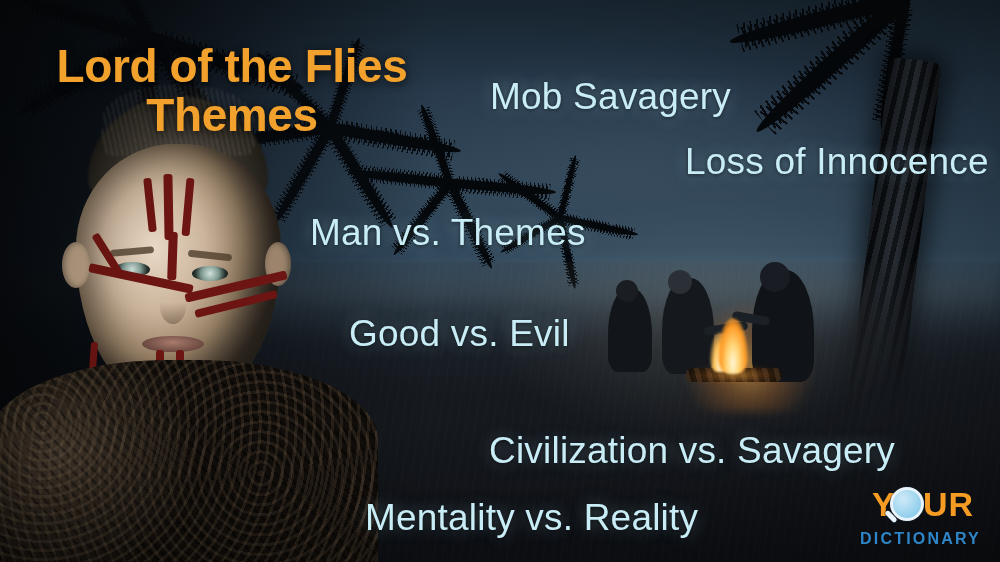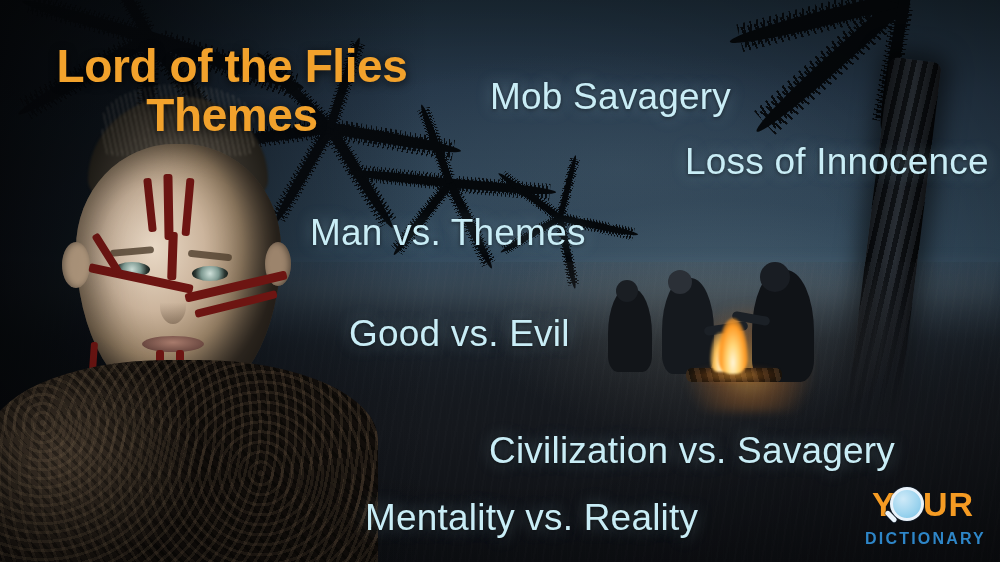--- a/index.html
+++ b/index.html
@@ -259,21 +259,21 @@
     box-shadow:0 0 0 1px rgba(20,40,60,.35);
   }
   .mag-handle {
     position:absolute; left:24px; top:30px; width:14px; height:5px;
     background:#e9f3fb; border-radius:3px; transform:rotate(45deg);
     box-shadow:0 0 0 1px rgba(20,40,60,.3);
   }
   .logo-dict {
     position:absolute; left:0; bottom:2px; width:126px;
     font-size:16px; font-weight:bold; color:#2E86C8; letter-spacing:2.2px;
-    text-align:right;
+    text-align:left;
   }
 </style>
 </head>
 <body>
 
 <div id="poster">
 
   <div class="sky"></div>
   <div class="horizon"></div>
 

